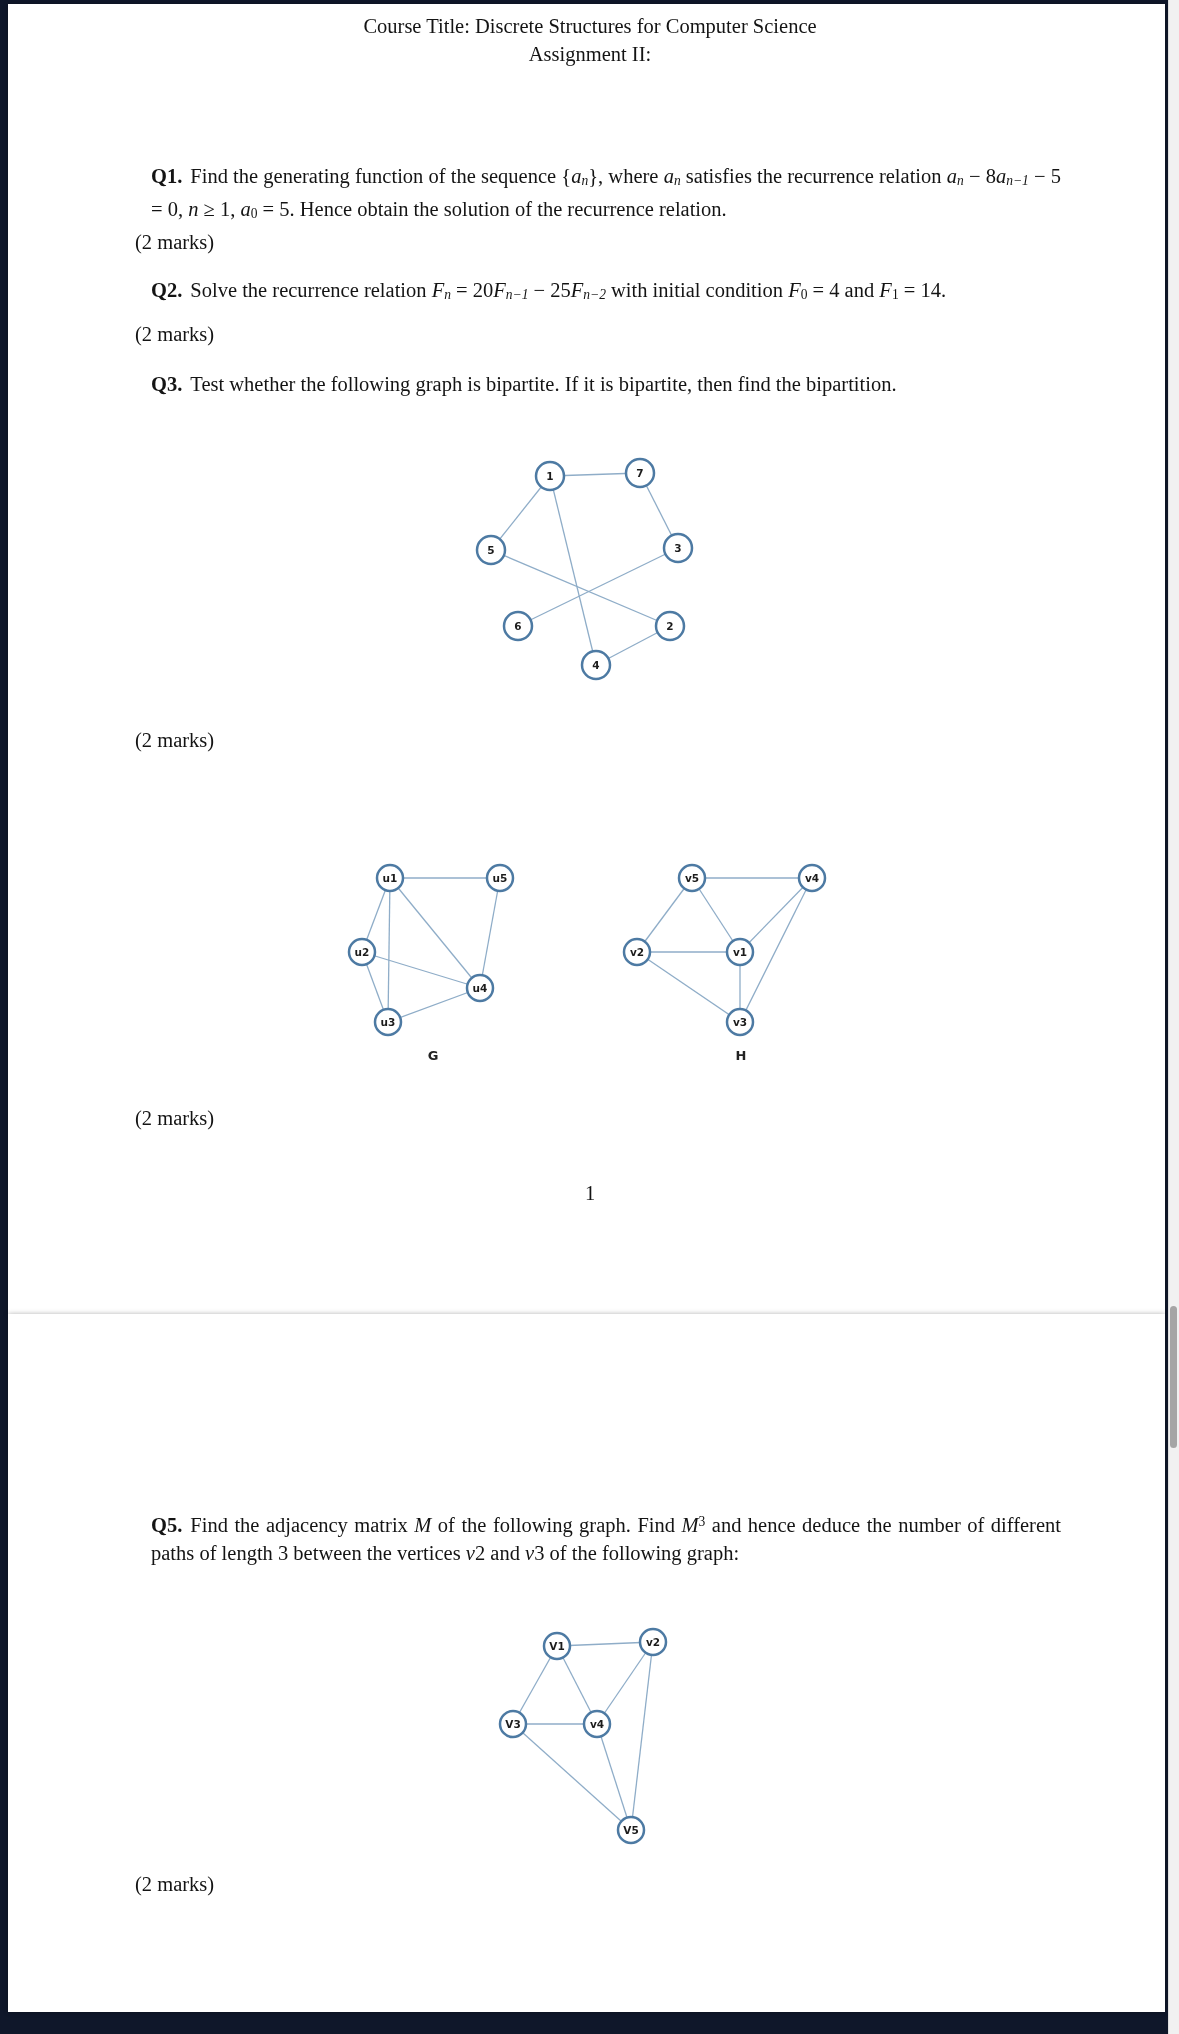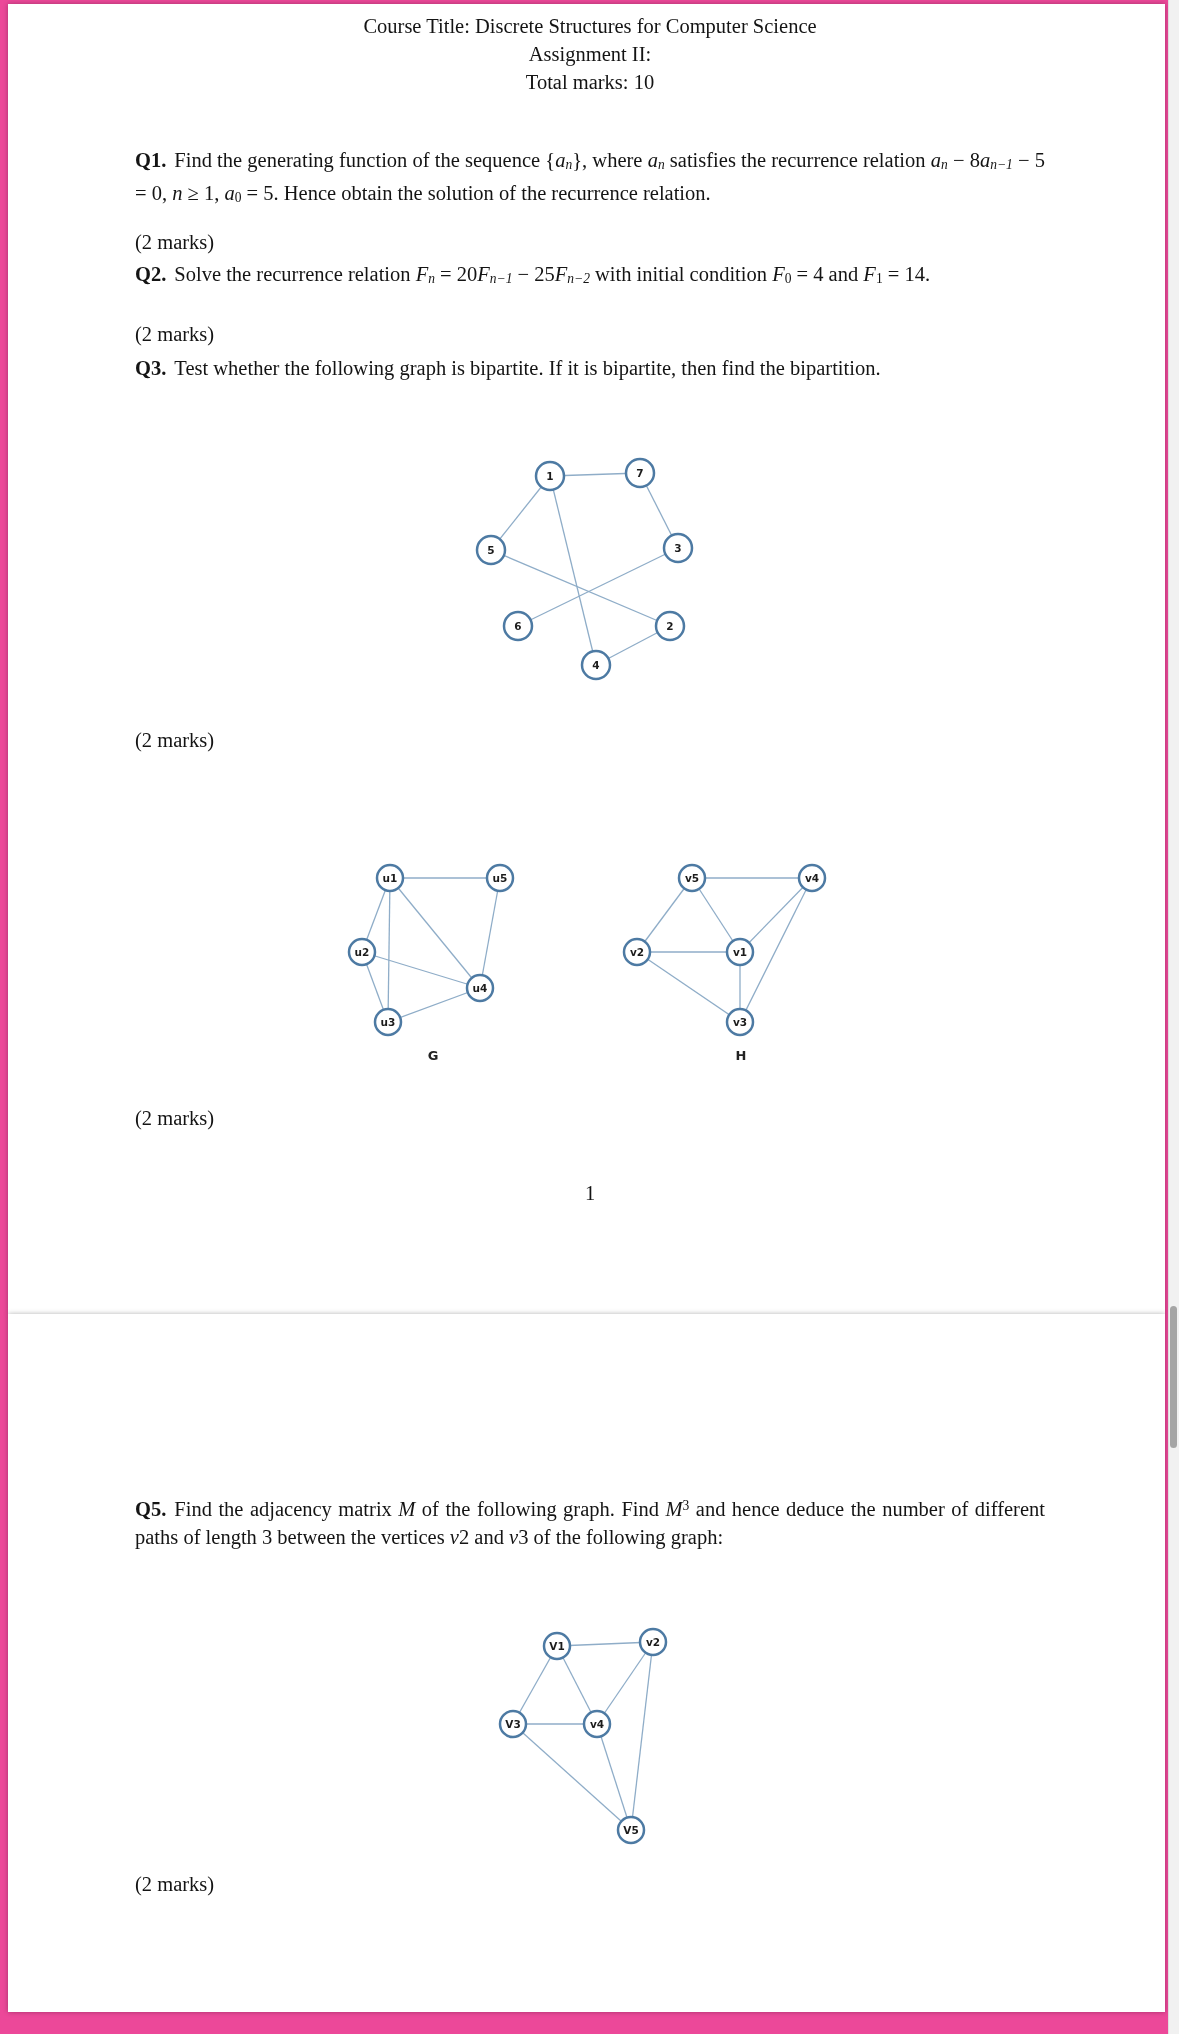--- a/index.html
+++ b/index.html
@@ -2,34 +2,34 @@
 <html style="--node-stroke: #4d7aa3; --edge-color: #8fadc8;"><head>
 <meta charset="utf-8">
 <style>
   * { box-sizing: border-box; }
   html, body { margin: 0; padding: 0; }
   body {
     width: 1179px; height: 2034px;
     font-family: "Liberation Serif", "DejaVu Serif", serif;
     background: #e7e7e7;
   }
-  .viewer { position: relative; width: 1179px; height: 2034px; background: #ec4899; overflow: hidden; }
+  .viewer { position: relative; width: 1179px; height: 2034px; background: #0f172a; overflow: hidden; }
   .page {
     position: absolute; left: 8px; width: 1157px; background: #ffffff;
     box-shadow: 0 0 5px rgba(0,0,0,0.30);
     color: #141414;
   }
   .page1 { top: 4px; height: 1310px; }
   .page2 { top: 1314px; height: 698px; }
 
   .hdr { position: absolute; top: 8px; left: 127px; width: 910px; text-align: center;
          font-size: 20.5px; line-height: 28px; }
   .hdr .bold { font-weight: bold; }
 
-  .q { position: absolute; left: 127px; width: 910px; margin: 0;
+  .q { position: absolute; left: 127px; width: 910px; margin: 16px;
        font-size: 20.5px; line-height: 28px; text-align: justify; }
   .qlab { font-weight: bold; margin-right: 8px; }
   .ri { font-style: italic; }
   .rsub { font-size: 66%; vertical-align: -0.18em; }
   .rsup { font-size: 66%; vertical-align: 0.48em; }
 
   .marks { position: absolute; left: 127px; width: 910px; text-align: left;
            font-size: 20.5px; line-height: 28px; }
 
   .gfx { position: absolute; }
@@ -53,21 +53,20 @@
 </head>
 <body>
 
 <div class="viewer">
 
   <div class="page page1">
 
     <div class="hdr">
       <div>Course Title: Discrete Structures for Computer Science</div>
       <div>Assignment II:</div>
-      <div>Total marks: 10</div>
     </div>
 
     <p class="q" style="top:142px"><b class="qlab">Q1.</b><span><span>Find the generating function of the sequence {</span><span class="ri">a</span><span class="ri rsub">n</span><span>}, where </span><span class="ri">a</span><span class="ri rsub">n</span><span> satisfies the recurrence relation </span><span class="ri">a</span><span class="ri rsub">n</span><span> − 8</span><span class="ri">a</span><span class="ri rsub">n−1</span><span> − 5 = 0, </span><span class="ri">n</span><span> ≥ 1, </span><span class="ri">a</span><span class="rsub">0</span><span> = 5. Hence obtain the solution of the recurrence relation.</span></span></p>
     <div class="marks" style="top:224px">(2 marks)</div>
 
     <p class="q" style="top:256px"><b class="qlab">Q2.</b><span><span>Solve the recurrence relation </span><span class="ri">F</span><span class="ri rsub">n</span><span> = 20</span><span class="ri">F</span><span class="ri rsub">n−1</span><span> − 25</span><span class="ri">F</span><span class="ri rsub">n−2</span><span> with initial condition </span><span class="ri">F</span><span class="rsub">0</span><span> = 4 and </span><span class="ri">F</span><span class="rsub">1</span><span> = 14.</span></span></p>
     <div class="marks" style="top:316px">(2 marks)</div>
 
     <p class="q" style="top:350px"><b class="qlab">Q3.</b><span><span>Test whether the following graph is bipartite. If it is bipartite, then find the bipartition.</span></span></p>
 

